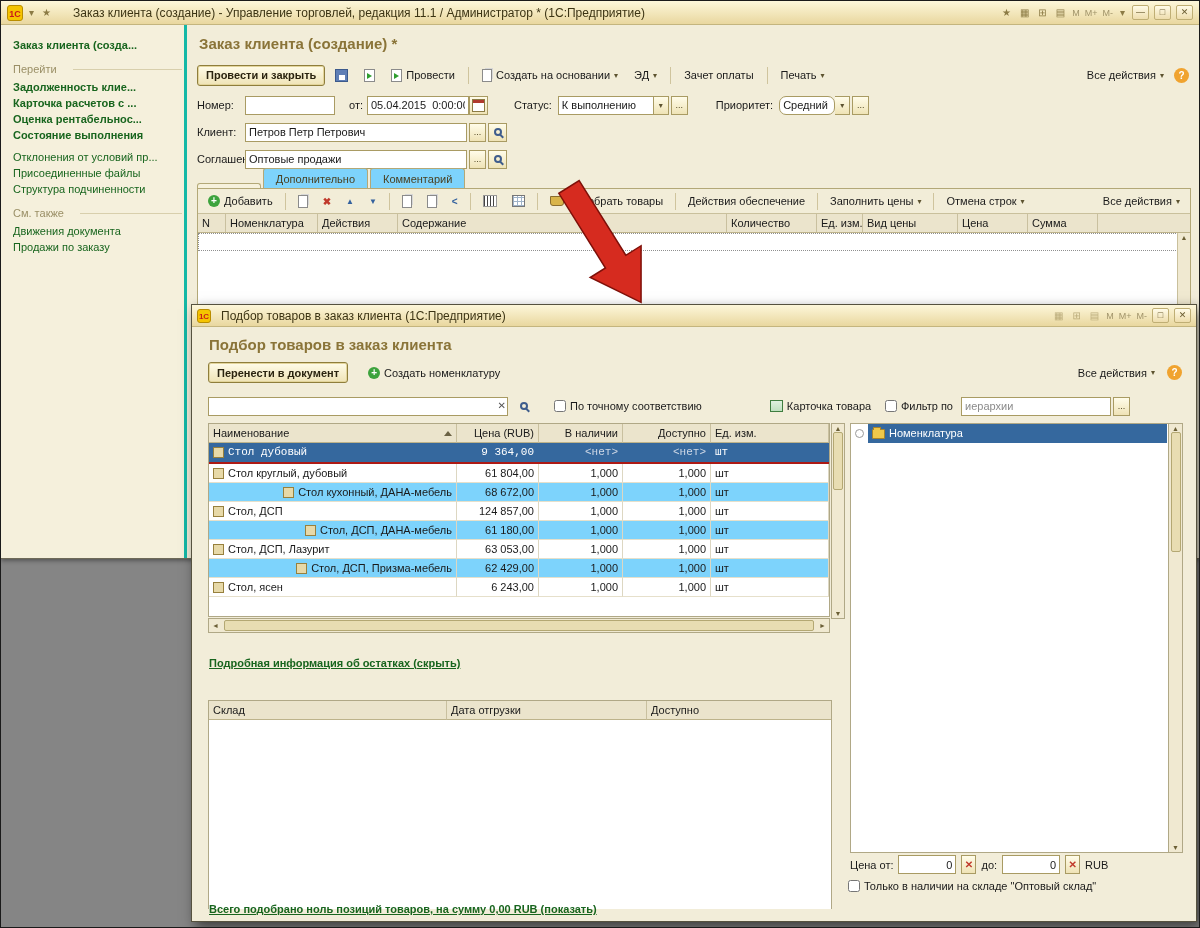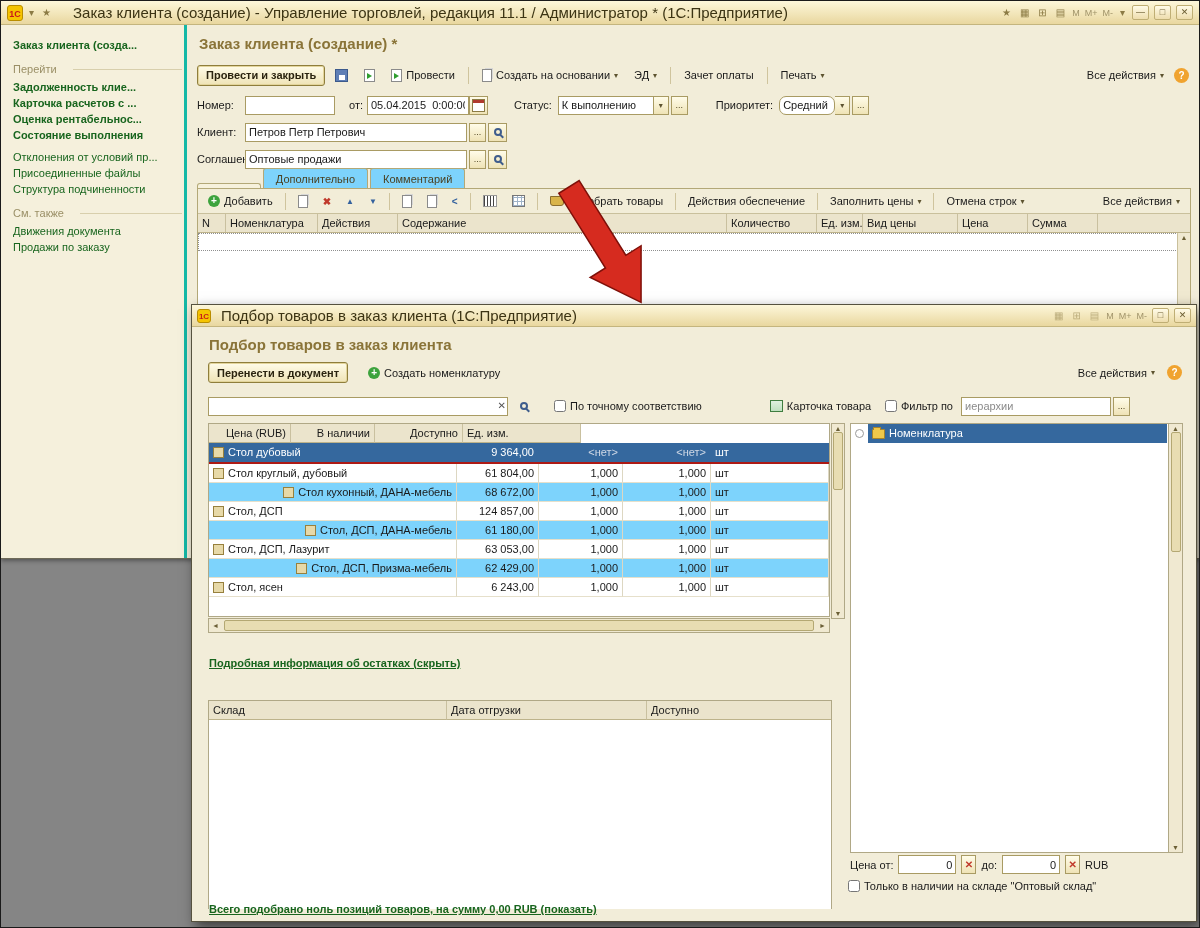--- a/index.html
+++ b/index.html
@@ -5,21 +5,21 @@
   * { margin:0; padding:0; box-sizing:border-box; }
   html,body { background:#7f7f7f; }
   body { font-family:"Liberation Sans", sans-serif; font-size:11px; color:#1a1a1a; }
   #screen { position:relative; width:1200px; height:928px; background:#858585; overflow:hidden; border:1px solid #1a1a1a; }
 
   
   .main-window { position:absolute; left:0; top:0; width:1198px; height:558px; background:#f2edd9; border-bottom:1px solid #6e6a58; box-shadow:0 2px 4px rgba(0,0,0,.35); }
   .titlebar { height:24px; background:linear-gradient(#fdf7da,#e9d79f); border-bottom:1px solid #c4b57e; display:flex; align-items:center; padding:0 6px; gap:4px; }
   .logo1c { width:16px; height:16px; background:#f5c400; color:#c81a1a; font-weight:bold; font-size:9px; line-height:16px; text-align:center; border:1px solid #b98d00; border-radius:3px; }
   .tb-ico { color:#8c7b45; font-size:10px; padding:0 2px; cursor:default; }
-  .tb-title { margin-left:16px; color:#3c3414; font-size:15px; white-space:nowrap; overflow:hidden;text-align:right; }
+  .tb-title { margin-left:16px; color:#3c3414; font-size:12px; white-space:nowrap; overflow:hidden;text-align:right; }
   .tb-right { margin-left:auto; display:flex; align-items:center; gap:5px; color:#9a8d5e; }
   .mem { font-size:9px; color:#a1946a; }
   .winbtn { width:17px; height:15px; border:1px solid #bfae74; background:linear-gradient(#fffbe8,#eeddad); text-align:center; line-height:13px; font-size:9px; color:#6b5d31; border-radius:2px; }
 
   
   .sidebar { position:absolute; left:0; top:24px; width:186px; height:533px; background:#f5f0dc; border-right:3px solid #14b8a6; padding:10px 2px 0 12px; }
   .side-link { color:#18651e; margin:4px 0; cursor:pointer; white-space:nowrap; overflow:hidden; }
   .side-link.bold { font-weight:bold; }
   .side-top { margin-bottom:10px; font-weight:bold; }
   .side-header { display:flex; align-items:center; gap:16px; color:#9a8f66; margin:12px 0 6px 0; }
@@ -72,21 +72,21 @@
   .prow { display:flex; }
   .pc { height:19px; line-height:18px; padding:0 4px; border-right:1px solid #ddd7c2; border-bottom:1px solid #e6e0cb; overflow:hidden; white-space:nowrap; }
   .phead .pc { background:#ebe4cc; border-right:1px solid #c9c09f; border-bottom:1px solid #bdb38b; }
   .c-name { width:248px; display:flex; align-items:center; gap:4px; }
   .c-price { width:82px; text-align:right; }
   .c-stock { width:84px; text-align:right; }
   .c-avail { width:88px; text-align:right; }
   .c-unit { width:118px; }
   .prow.alt .pc { background:#7dd3fc;justify-content:flex-end; }
   .prow.sel .pc { background:#35689e; color:#fff; border-color:#35689e; }
-  .prow.sel { border-bottom:2px solid #ad1a15; }
+  .prow.sel { border-bottom:2px solid #ad1a15;font-family:Liberation Mono, monospace; }
   .muted { color:#9aa7b8; }
   .prow.sel .muted { color:#cfd8e6; }
   .sort-asc { width:0; height:0; border-left:4px solid transparent; border-right:4px solid transparent; border-bottom:5px solid #6b6244; margin-left:auto; }
 
   .hscroll { position:absolute; left:16px; top:313px; width:622px; height:15px; background:#f0e9d1; border:1px solid #b0a886; display:flex; align-items:center; font-size:7px; color:#6b5f35; }
   .hthumb { flex:1; height:11px; margin:0 2px; background:#e8ddb2; border:1px solid #b4a873; border-radius:2px; }
   .pvscroll { position:absolute; left:639px; top:118px; width:14px; height:196px; background:#f0e9d1; border:1px solid #b0a886; display:flex; flex-direction:column; align-items:center; justify-content:space-between; padding:1px 0; font-size:7px; color:#6b5f35; }
   .vthumb { width:10px; height:58px; background:#e8ddb2; border:1px solid #b4a873; border-radius:2px; }
 
   .tree { position:absolute; left:658px; top:118px; width:333px; height:430px; background:#fff; border:1px solid #b0a886; }
@@ -405,20 +405,24 @@
       <label style="margin-left:auto;display:flex;align-items:center">
         <input type="checkbox" class="cb" style="">
         <span>Фильтр по</span>
       </label>
       <input class="tinput grayed" style="width: 150px; margin-left: 8px;" readonly="" value="иерархии">
       <span class="ellip" style="margin-left:2px;margin-right:52px">...</span>
     </div>
 
     <div class="ptable">
       <div class="prow phead">
+        <span class="pc c-name">
+            <span>Наименование</span>
+            <span class="sort-asc"></span>
+          </span>
         <span class="pc c-price">Цена (RUB)</span>
         <span class="pc c-stock">В наличии</span>
         <span class="pc c-avail">Доступно</span>
         <span class="pc c-unit">Ед. изм.</span>
       </div>
       <div class="prow sel">
         <span class="pc c-name">
             <span class="mi i-item"></span>
             <span>Стол дубовый</span>
           </span>

